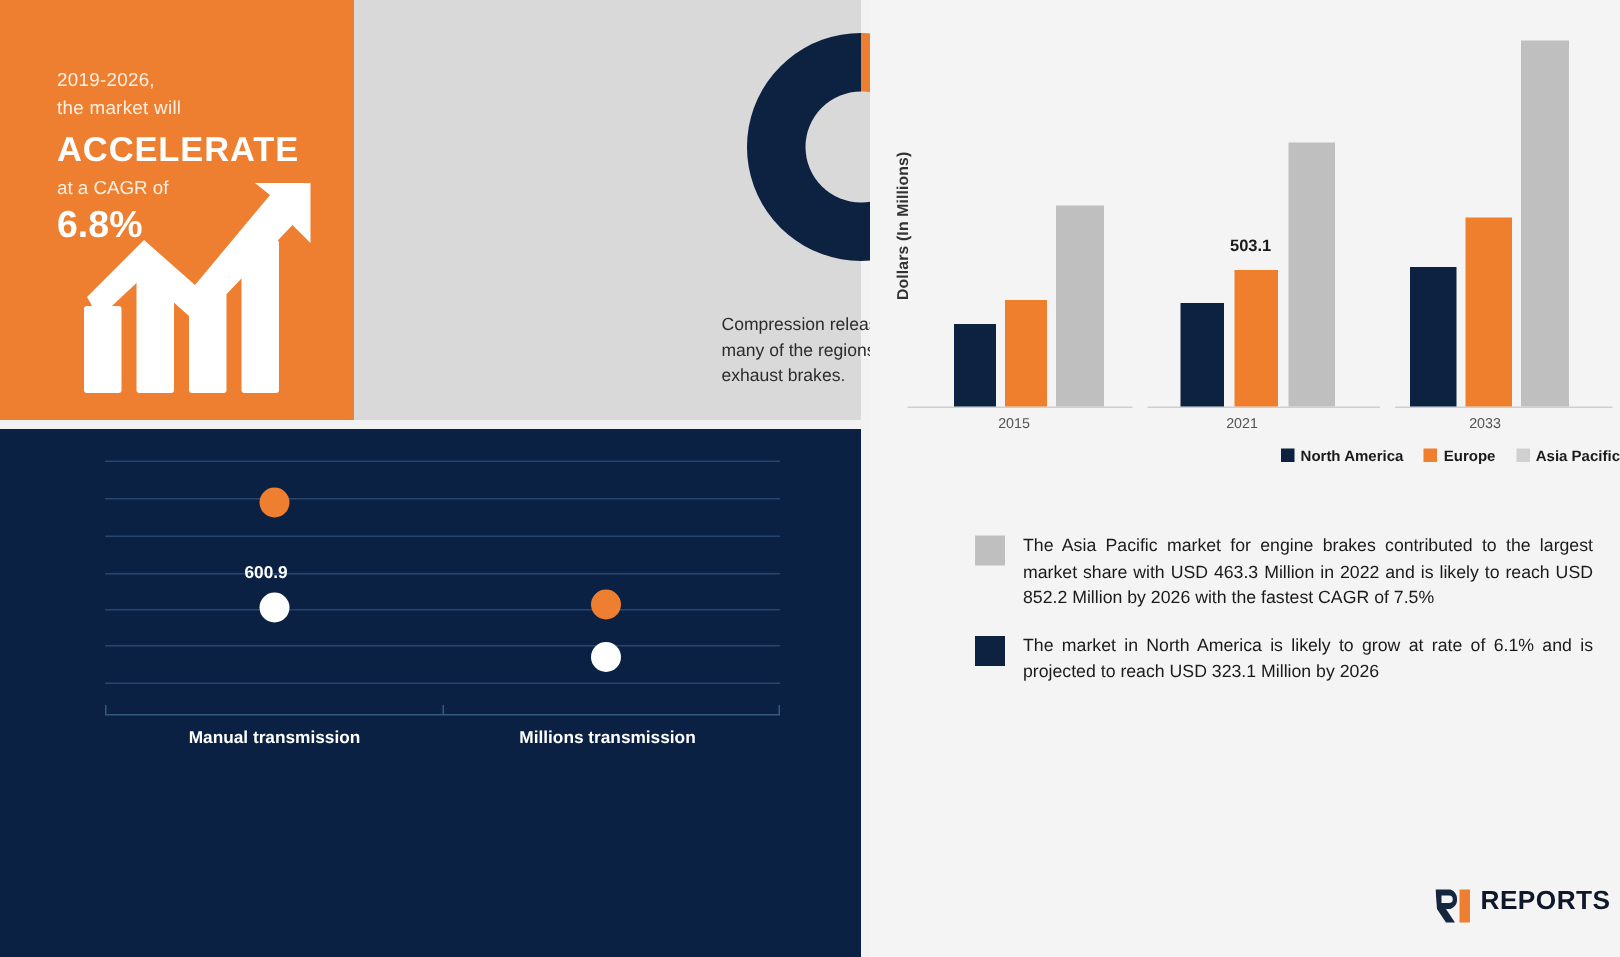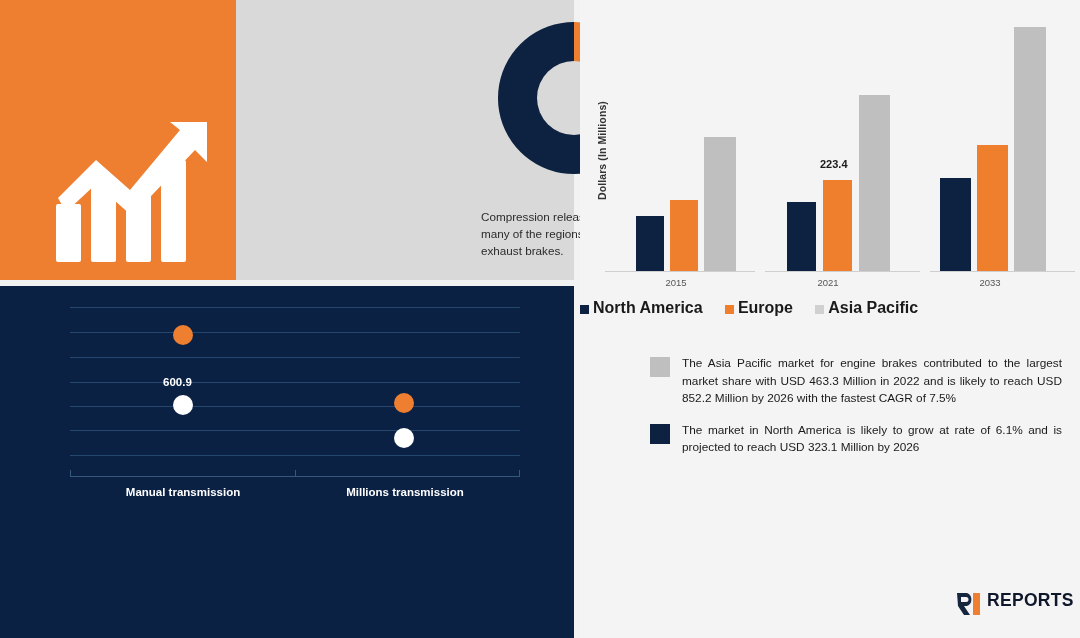--- a/index.html
+++ b/index.html
@@ -46,41 +46,48 @@
   #bar-chart{position:absolute;left:0;top:0;width:500px;height:300px;}
   #y-axis-title{position:absolute;left:2px;top:60px;width:18px;height:140px;}
   #y-axis-title span{display:block;transform:rotate(-90deg);transform-origin:left top;position:absolute;left:14px;top:140px;white-space:nowrap;font-size:10.5px;font-weight:bold;color:#333;letter-spacing:.1px;}
   .plot-baseline{position:absolute;height:1px;background:#cfcfcf;}
   .bar{position:absolute;bottom:0;}
   .bar-na{background:#0d2240;}
   .bar-eu{background:#f07f2d;}
   .bar-ap{background:#bfbfbf;}
   .bar-label{position:absolute;font-size:11px;font-weight:bold;color:#1a1a1a;}
   .x-label{position:absolute;font-size:9.5px;color:#555;text-align:center;}
-  #bar-legend{position:absolute;left:0;top:299px;width:500px;text-align:left;font-size:16px;font-weight:bold;color:#1a1a1a;}
+  #bar-legend{position:absolute;left:0;top:299px;width:500px;text-align:right;font-size:10px;font-weight:bold;color:#1a1a1a;}
   .lg-sq{display:inline-block;width:9px;height:9px;vertical-align:-1px;margin-right:4px;}
 
   
   #right-bullets{position:absolute;left:650px;top:355px;width:412px;}
   .rb-row{display:flex;margin-bottom:14px;}
   .rb-sq{width:20px;height:20px;flex:0 0 20px;margin-right:12px;margin-top:2px;}
   .rb-text{flex:1;font-size:11.8px;line-height:17.5px;color:#1a1a1a;text-align:justify;}
 
   
   #logo{position:absolute;left:957px;top:590px;width:116px;height:36px;}
   #logo-mark{position:absolute;left:0;top:2px;width:26px;height:24px;}
   #logo-word{position:absolute;left:30px;top:0px;font-size:17.5px;font-weight:bold;color:#0f172a;letter-spacing:.3px;line-height:20px;}
   #logo-sub{position:absolute;left:31px;top:19px;font-size:7.4px;font-weight:bold;color:#9aa0a8;letter-spacing:1.9px;line-height:10px;margin-top:32px;}
 </style>
 </head>
 <body>
 
 <div id="left-column">
 
   <div id="panel-accelerate">
+    <div class="acc-wrap">
+      <div class="acc-line1">2019-2026,</div>
+      <div class="acc-line1">the market will</div>
+      <div class="acc-big">ACCELERATE</div>
+      <div class="acc-line3">at a CAGR of</div>
+      <div class="acc-pct">6.8%</div>
+    </div>
     <svg id="growth-icon" viewBox="0 0 160 145">
       <g fill="#ffffff">
         <rect x="4" y="84" width="25" height="58" rx="2"></rect>
         <rect x="39" y="58" width="25" height="84" rx="2"></rect>
         <rect x="74" y="70" width="25" height="72" rx="2"></rect>
         <rect x="109" y="40" width="25" height="102" rx="2"></rect>
         <path d="M6 78 L44 40 L78 70 L128 10 L118 2 L155 2 L155 42 L143 30 L80 96 L44 64 L14 92 Z"></path>
       </g>
     </svg>
   </div>
@@ -148,21 +155,21 @@
     <div class="plot-baseline" style="left:25px;top:271px;width:150px;"></div>
     <div class="bar bar-na" style="left:56px;height:55px;width:28px;top:216px;"></div>
     <div class="bar bar-eu" style="left:90px;height:71px;width:28px;top:200px;"></div>
     <div class="bar bar-ap" style="left:124px;height:134px;width:32px;top:137px;"></div>
     <div class="x-label" style="left:66px;top:277px;width:60px;">2015</div>
 
     <div class="plot-baseline" style="left:185px;top:271px;width:155px;"></div>
     <div class="bar bar-na" style="left:207px;height:69px;width:29px;top:202px;"></div>
     <div class="bar bar-eu" style="left:243px;height:91px;width:29px;top:180px;"></div>
     <div class="bar bar-ap" style="left:279px;height:176px;width:31px;top:95px;"></div>
-    <div class="bar-label" style="left:240px;top:158px;">223.4</div>
+    <div class="bar-label" style="left:240px;top:158px;">503.1</div>
     <div class="x-label" style="left:218px;top:277px;width:60px;">2021</div>
 
     <div class="plot-baseline" style="left:350px;top:271px;width:145px;"></div>
     <div class="bar bar-na" style="left:360px;height:93px;width:31px;top:178px;"></div>
     <div class="bar bar-eu" style="left:397px;height:126px;width:31px;top:145px;"></div>
     <div class="bar bar-ap" style="left:434px;height:244px;width:32px;top:27px;"></div>
     <div class="x-label" style="left:380px;top:277px;width:60px;">2033</div>
   </div>
 
   <div id="bar-legend">

